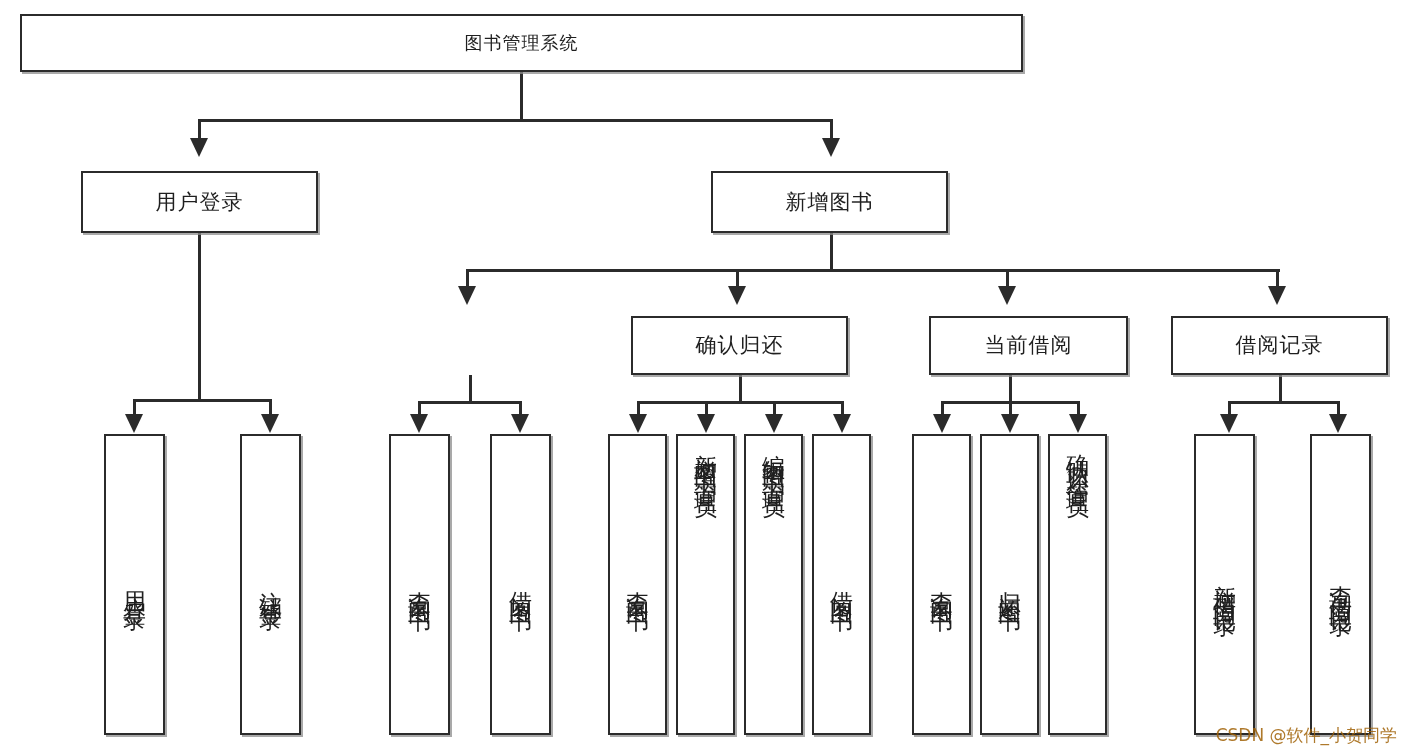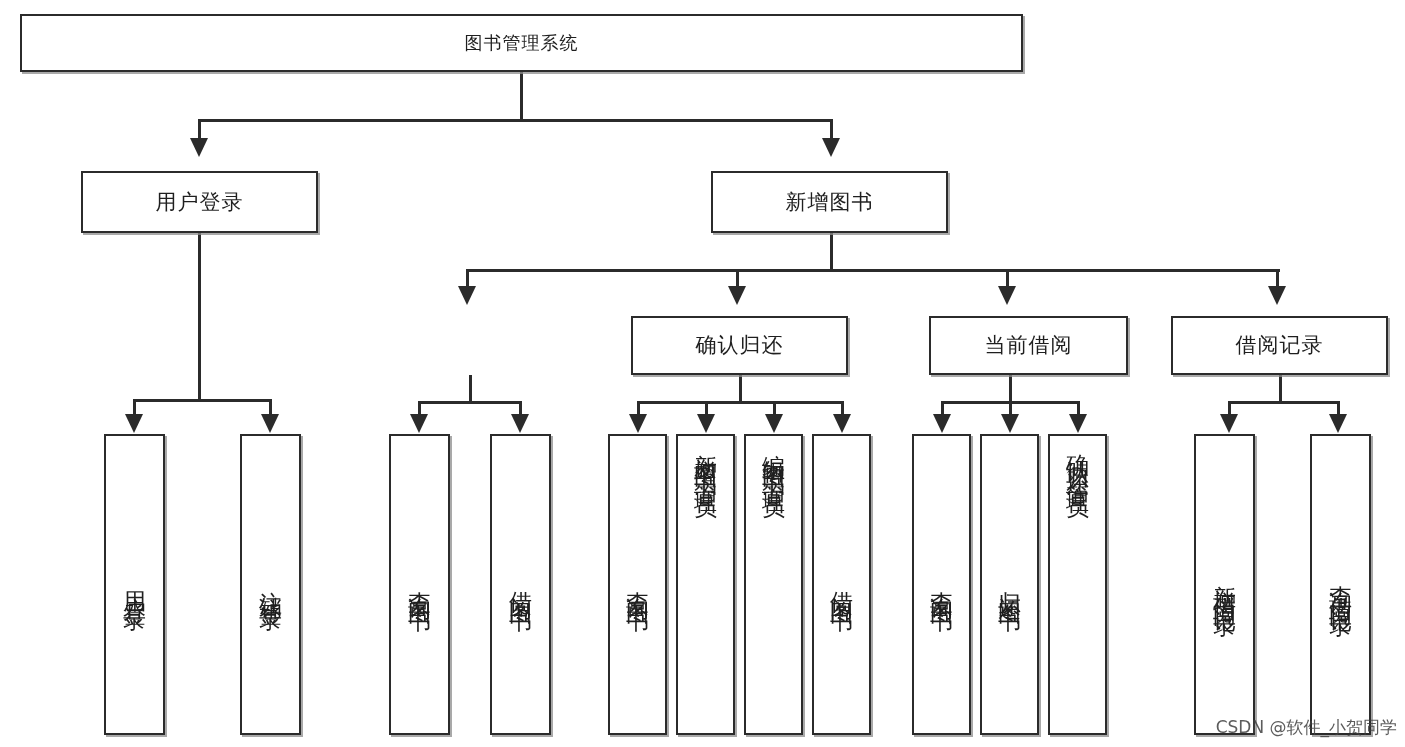--- a/index.html
+++ b/index.html
@@ -70,23 +70,23 @@
     border-left:9px solid transparent;
     border-right:9px solid transparent;
     border-top:19px solid #2b2b2b;
     z-index:2;
   }
 
   
   #watermark{
     position:absolute;
     right:8px;
-    bottom:8px;
+    bottom:0;
     font-size:17px;
-    color:#404040;
+    color:#a16207;
     opacity:.85;
     z-index:6;
     white-space:nowrap;
     font-family:"DejaVu Sans","Liberation Sans",sans-serif;
   }
 </style>
 </head>
 <body>
 
 <div id="canvas">

